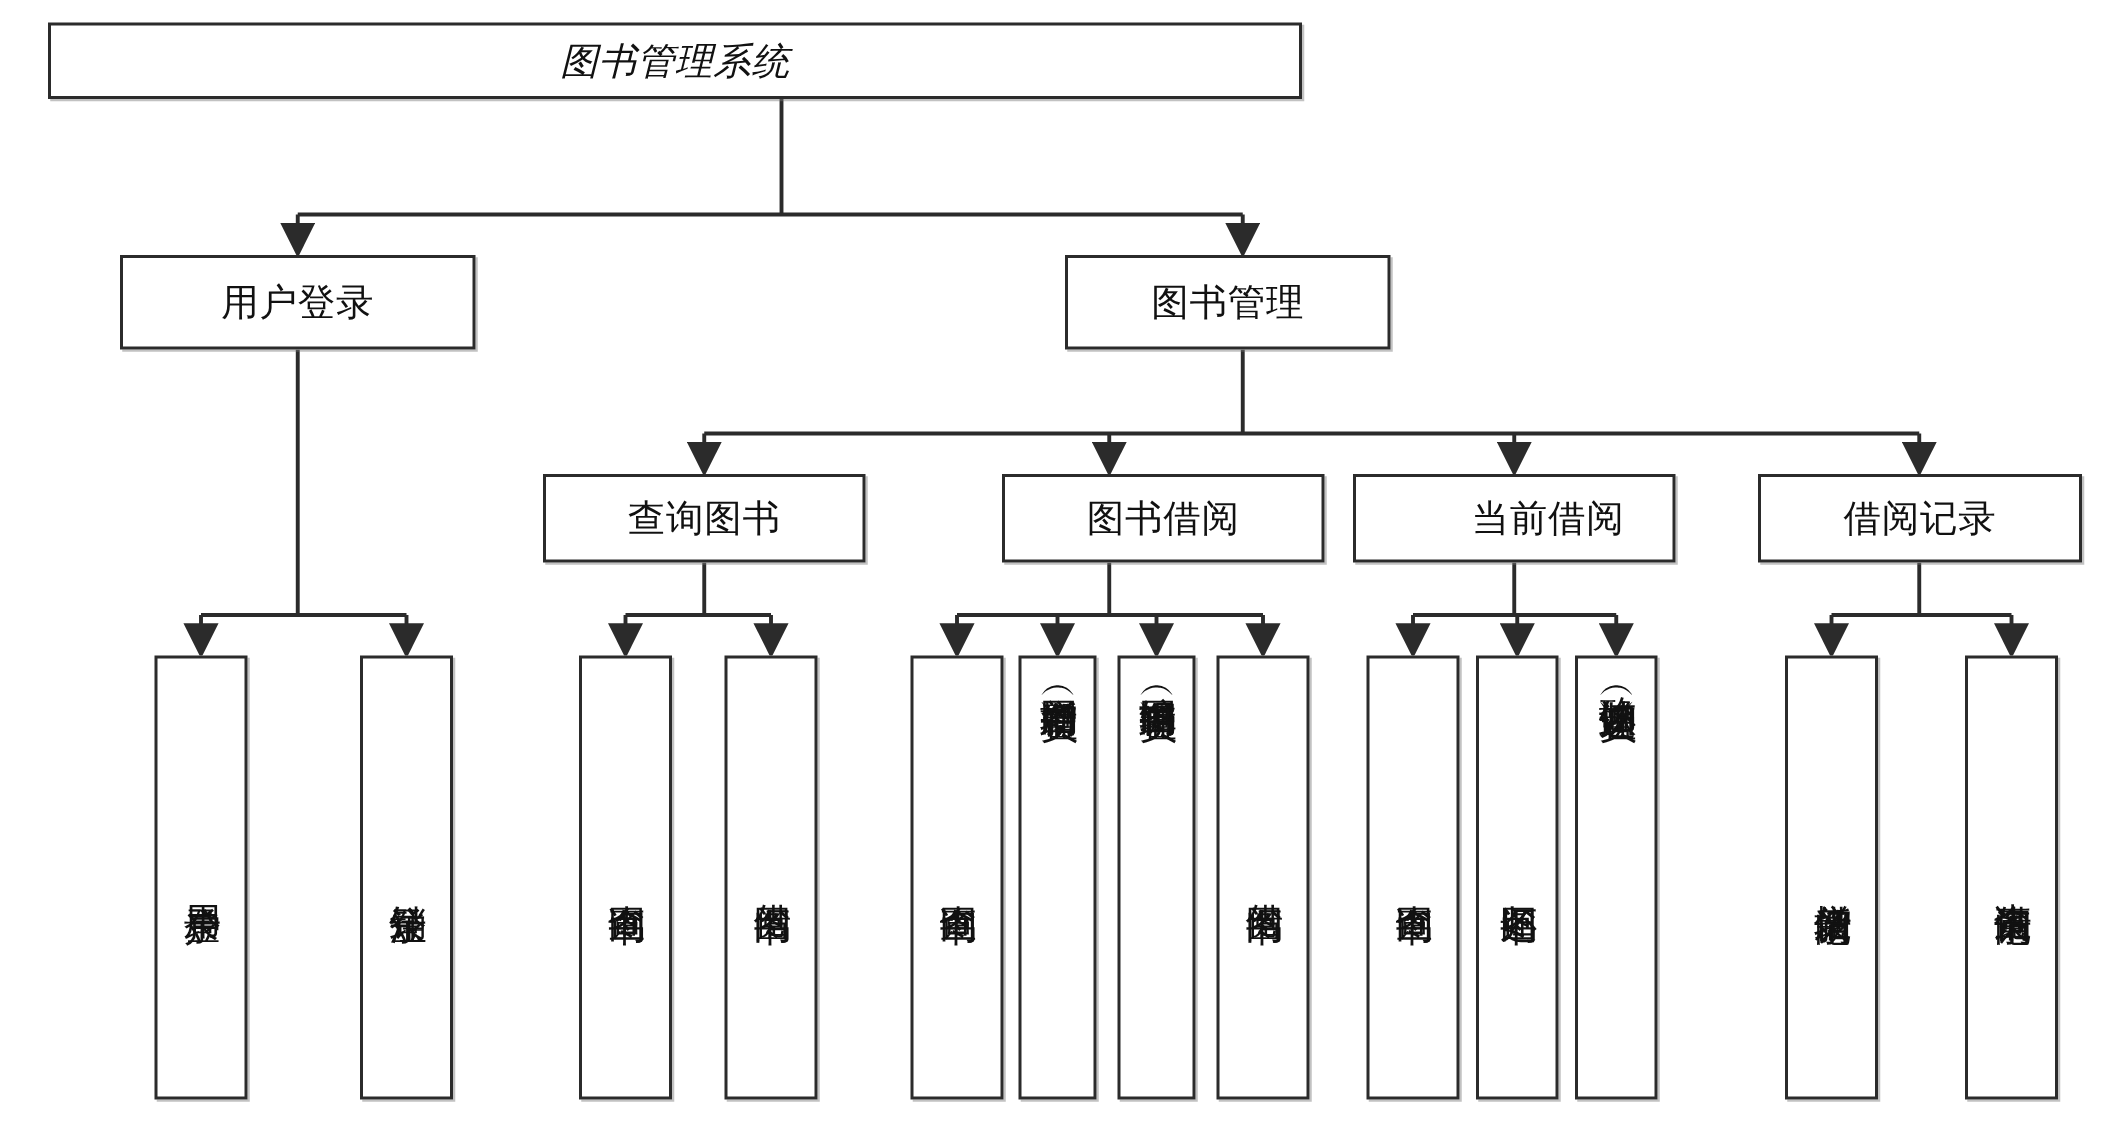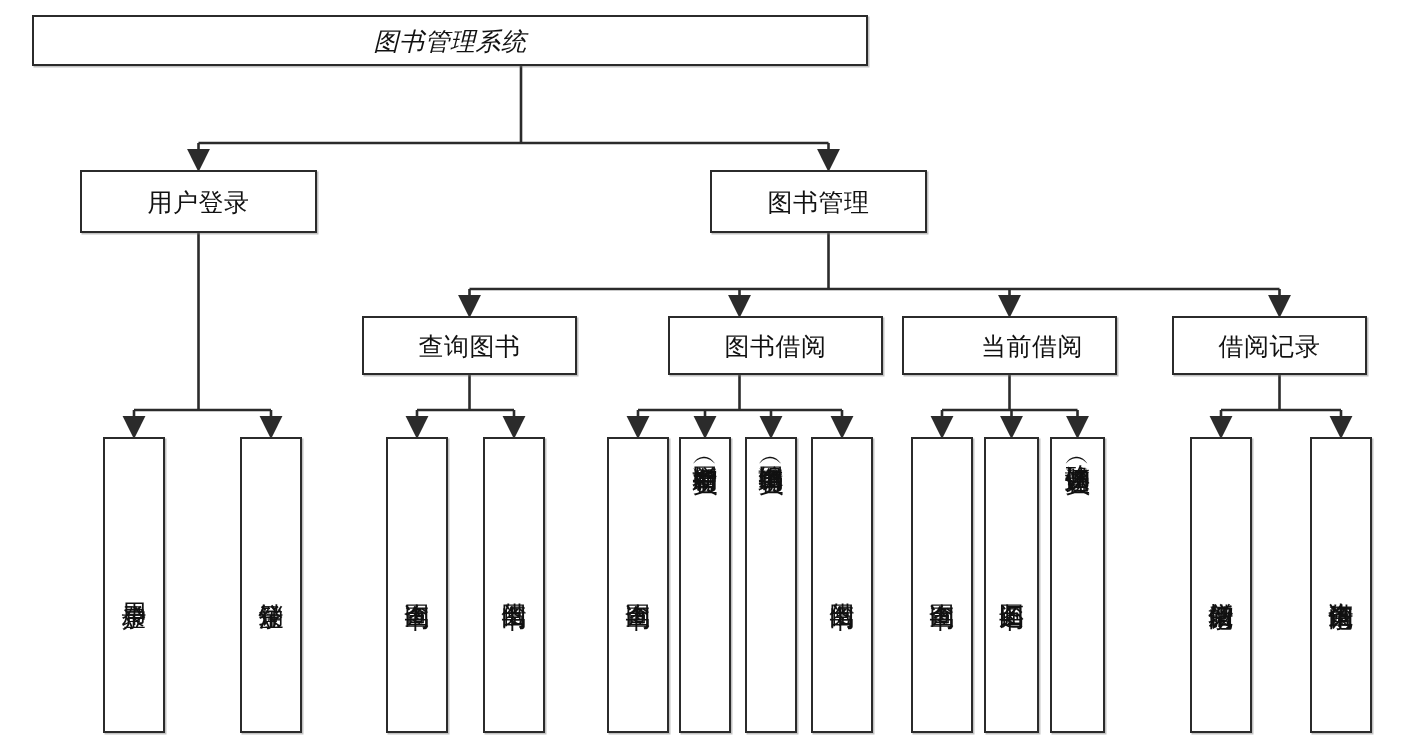--- a/index.html
+++ b/index.html
@@ -132,21 +132,21 @@
       </div>
       <div class="node" style="left: 362px; top: 316px; width: 215px; height: 59px;">
         <div class="label">查询图书</div>
       </div>
       <div class="node" style="left: 632px; top: 316px; width: 215px; height: 59px; margin-left: 36px;">
         <div class="label">图书借阅</div>
       </div>
       <div class="node" style="left: 902px; top: 316px; width: 215px; height: 59px; padding-left: 45px;">
         <div class="label">当前借阅</div>
       </div>
-      <div class="node" style="left: 1172px; top: 316px; width: 195px; height: 59px;">
+      <div class="node" style="left: 1172px; top: 316px; width: 216px; height: 59px;">
         <div class="label">借阅记录</div>
       </div>
       <div class="node vertical" style="left: 103px; top: 437px; width: 62px; height: 296px;">
         <div class="label">用户登录</div>
       </div>
       <div class="node vertical" style="left: 240px; top: 437px; width: 62px; height: 296px;">
         <div class="label">注销登录</div>
       </div>
       <div class="node vertical" style="left: 386px; top: 437px; width: 62px; height: 296px;">
         <div class="label">查询图书</div>

